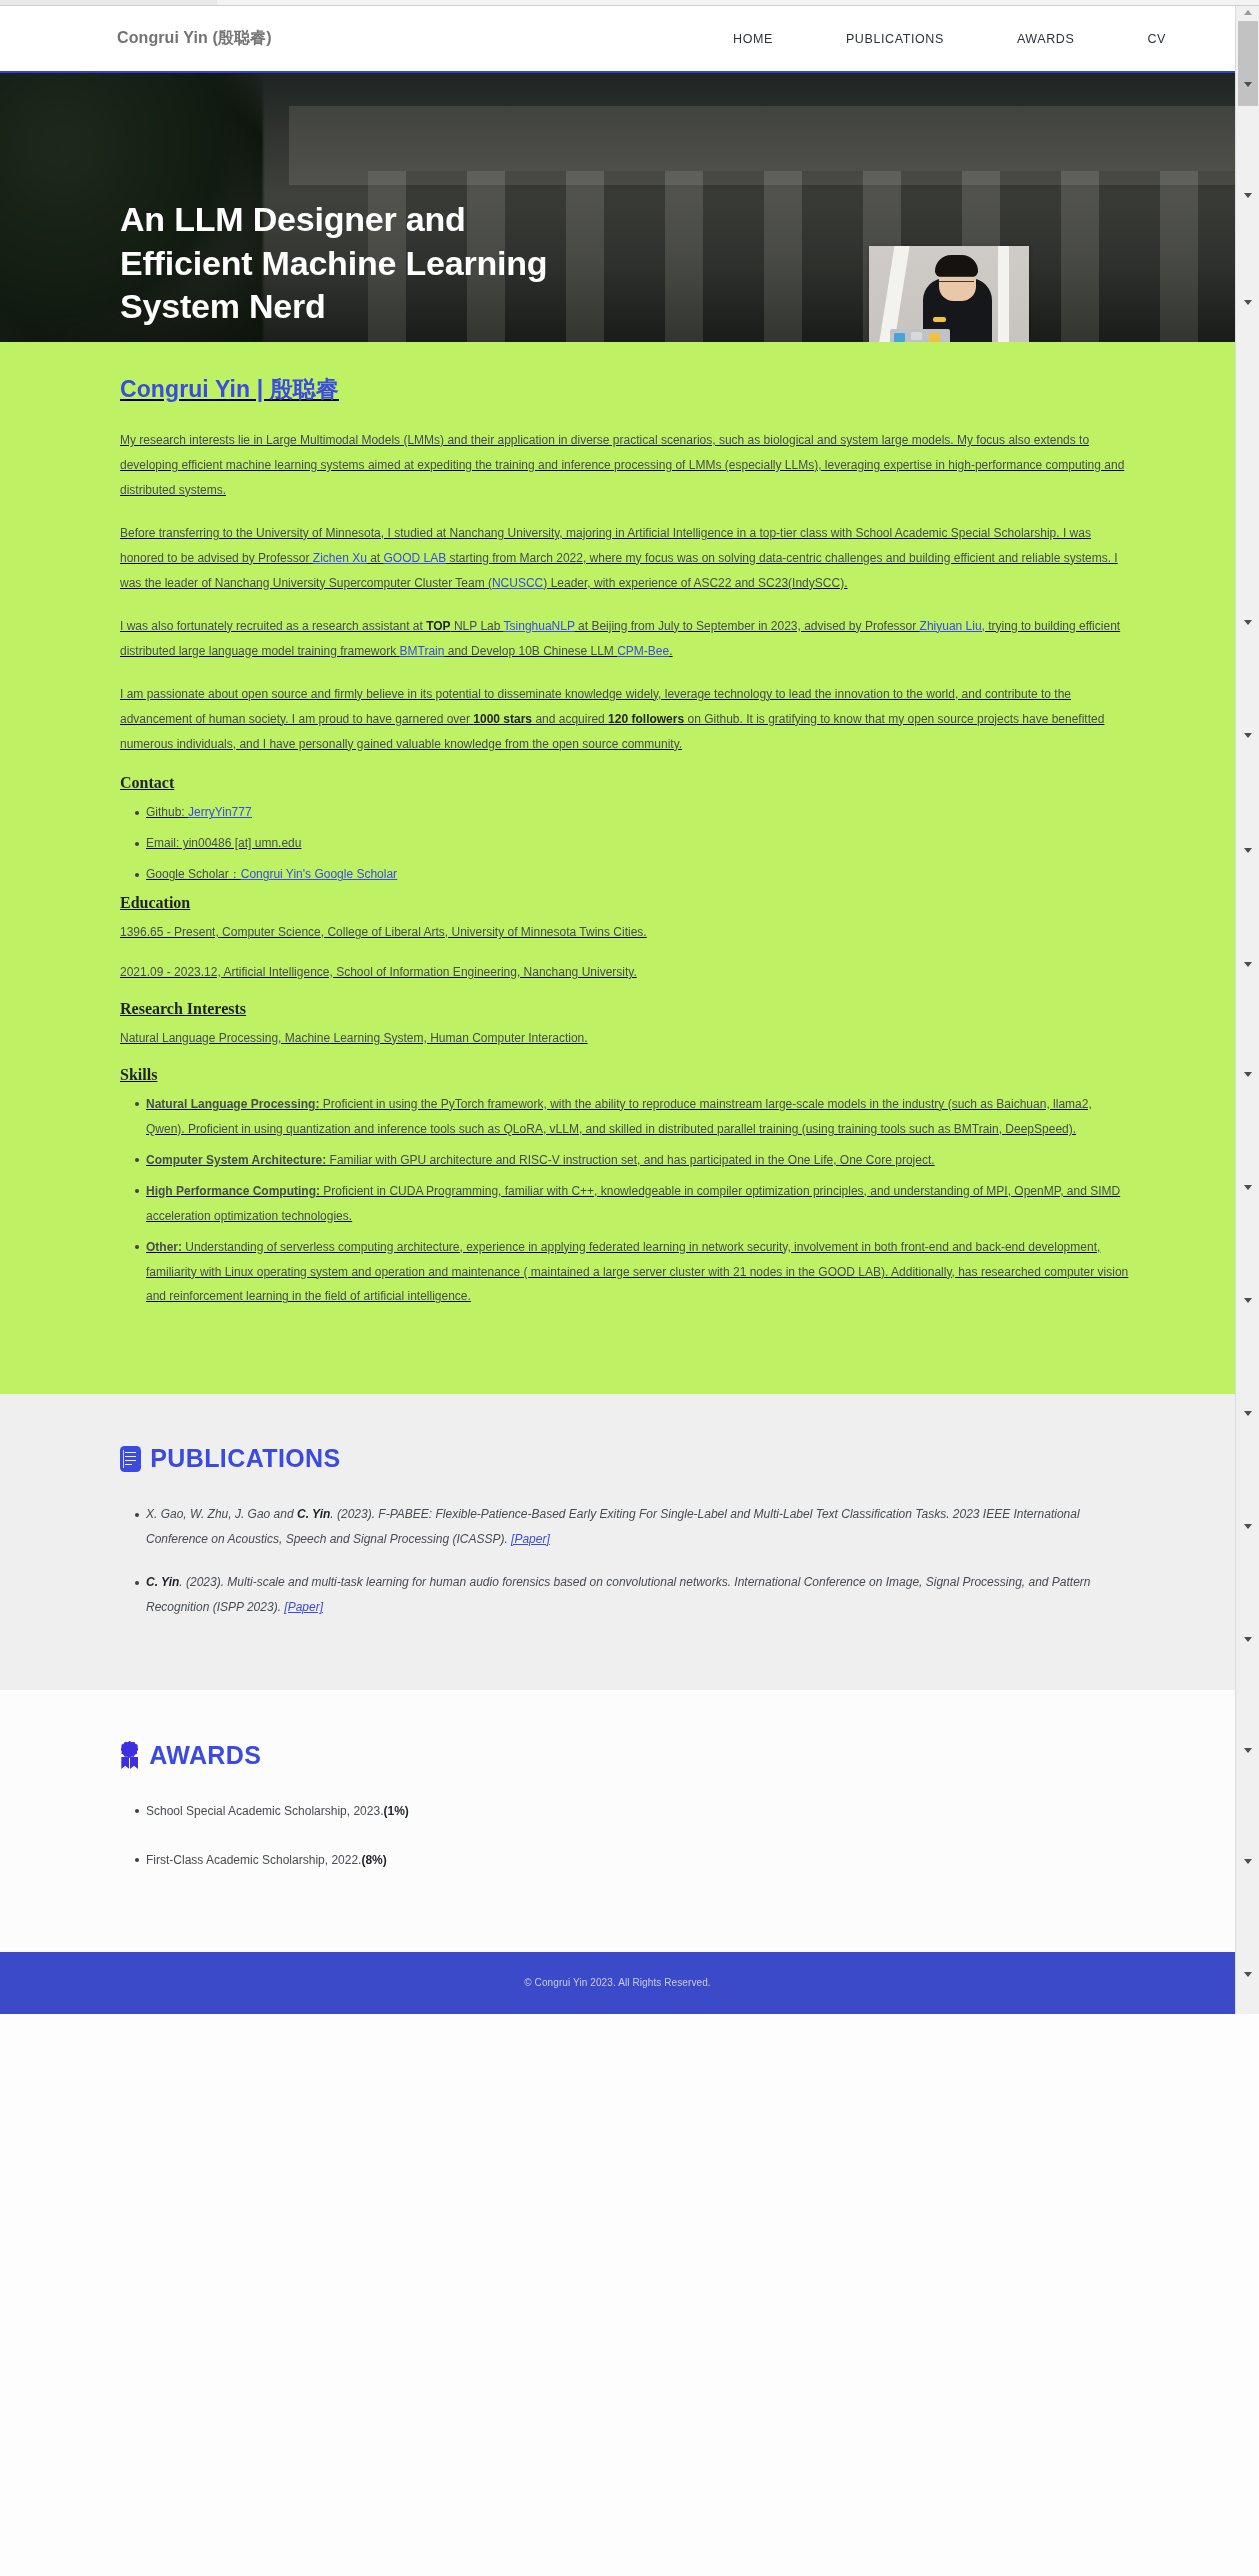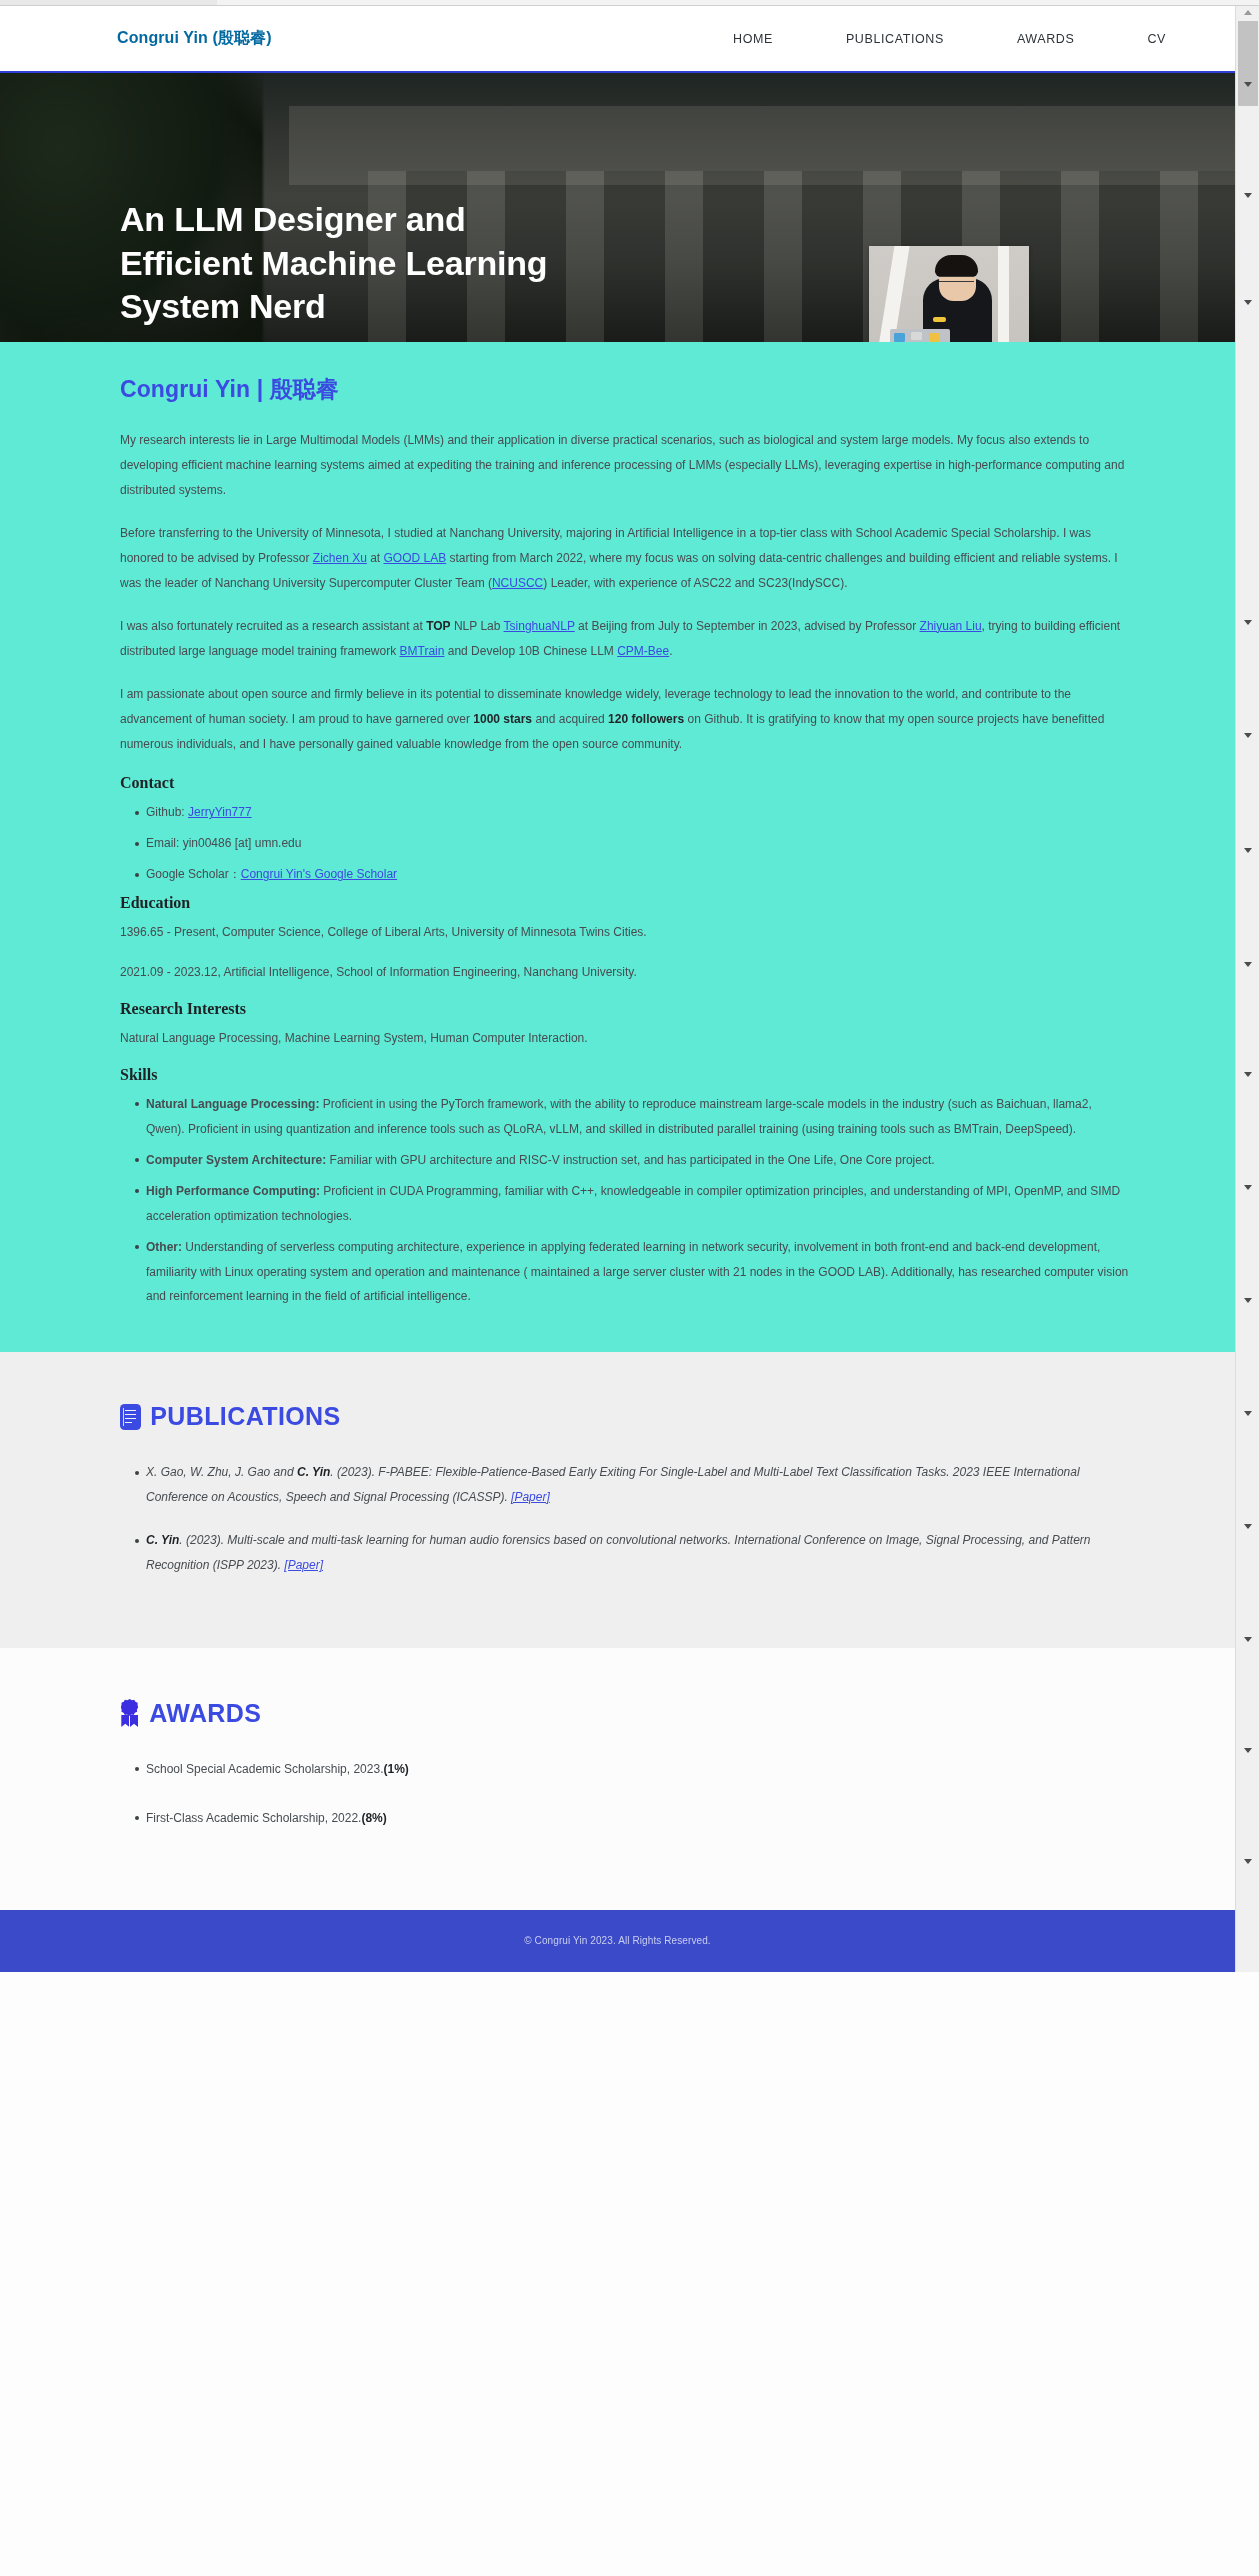--- a/index.html
+++ b/index.html
@@ -72,21 +72,21 @@
     background: #ffffff;
     display: flex;
     align-items: center;
     justify-content: space-between;
     padding: 0 69px 0 117px;
     border-bottom: 2.6px solid #2f3fd8;
   }
   .brand {
     font-size: 16px;
     font-weight: bold;
-    color: #0369a1;
+    color: #737373;
     letter-spacing: 0.1px;
   }
   .nav-links {
     display: flex;
     align-items: center;
     gap: 37px;
   }
   .nav-link {
     font-size: 12.5px;
     color: #2e3338;
@@ -189,22 +189,23 @@
     position:absolute; left:66px; top:58px; width:8px; height:29px;
     background:#9a8a80; border-radius:3.3px;
   }
   .hp-mic-tip {
     position:absolute; left:64px; top:71px; width:13px; height:4.6px;
     background:#f2c43a; border-radius:2px;
   }
 
   
   .main {
-    background: #5eead4;
-    padding: 32px 0 36px 0;
+    background: #bef264;
+    padding: 32px 0 78px 0;
+    text-decoration: underline;
   }
   .container {
     width: 1012px;
     margin-left: 120px;
   }
   .h-name {
     color: #3b4ae0;
     font-size: 23px;
     font-weight: bold;
     letter-spacing: 0.1px;

